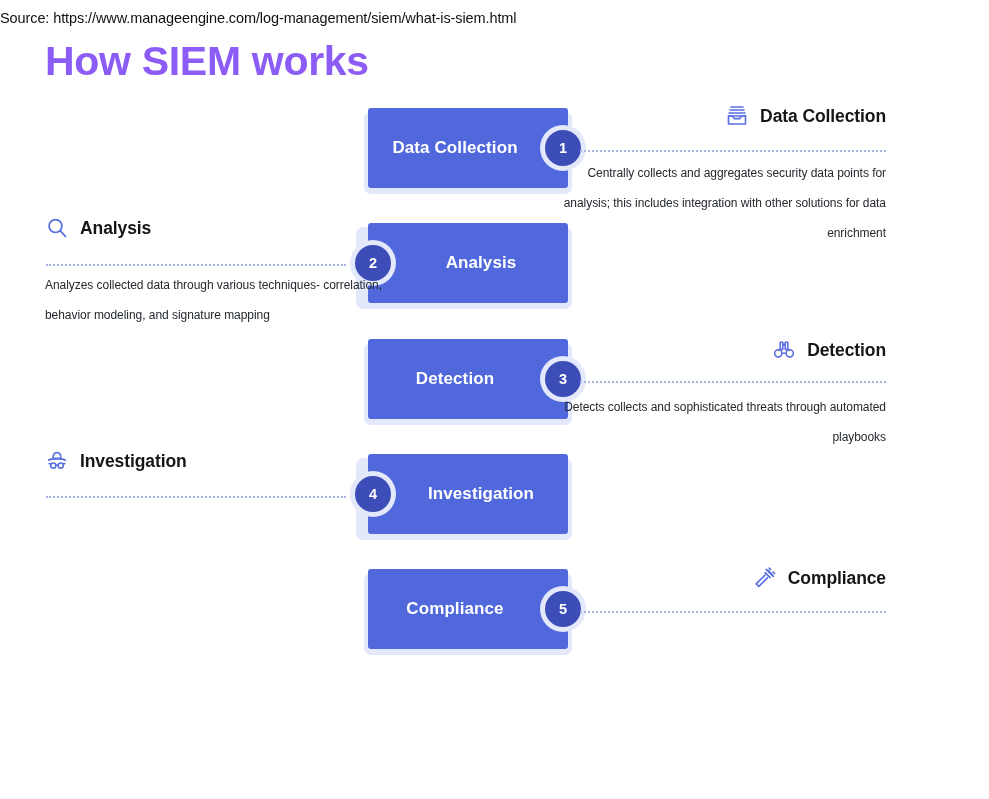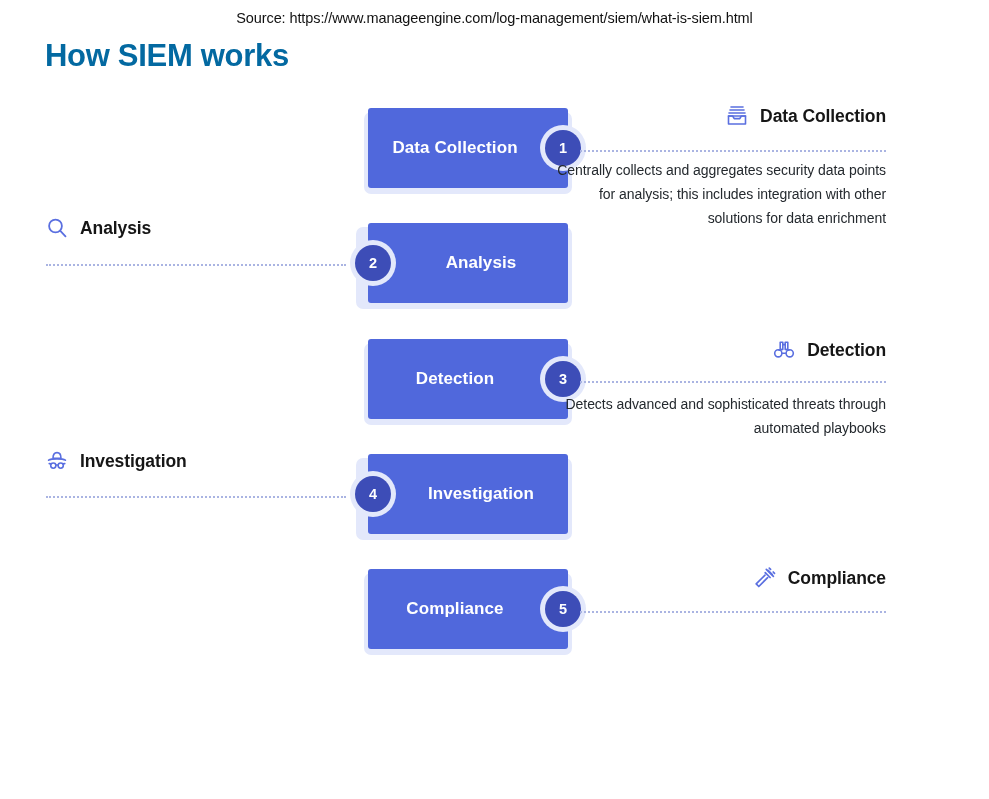--- a/index.html
+++ b/index.html
@@ -15,32 +15,31 @@
     color: #1a1a1a;
     overflow: hidden;
   }
 
   
   .source-line {
     position: absolute;
     top: 10px;
     left: 0;
     width: 989px;
-    text-align: center;
     font-size: 14.5px;
     color: #111111;
     letter-spacing: -0.1px;
   }
   .page-title {
     position: absolute;
     top: 38px;
     left: 45px;
-    font-size: 31px;
-    font-weight: bold;
-    color: #0369a1;
+    font-size: 41px;
+    font-weight: bold;
+    color: #8b5cf6;
     letter-spacing: -0.3px;
   }
 
   
   .flow {
     position: absolute;
     left: 0;
     top: 0;
     width: 989px;
     height: 799px;
@@ -137,22 +136,22 @@
   .side-icon {
     width: 24px;
     height: 24px;
     flex: 0 0 24px;
     display: block;
   }
   .side-icon svg { display: block; }
 
   .side-body {
     margin-top: 30px;
-    font-size: 14px;
-    line-height: 24px;
+    font-size: 12px;
+    line-height: 30px;
     color: #24292e;
     letter-spacing: -0.05px;
   }
 </style>
 </head>
 <body>
 
 <div class="source-line">Source: https://www.manageengine.com/log-management/siem/what-is-siem.html</div>
 <div class="page-title">How SIEM works</div>
 
@@ -195,20 +194,21 @@
   <div class="side left" style="top:216px;">
     <div class="side-head">
       <span class="side-icon">
         <svg viewBox="0 0 24 24" width="24" height="24" fill="none" stroke="#5a6fe0" stroke-width="1.8" stroke-linecap="round">
           <circle cx="10.5" cy="10" r="6.4"></circle>
           <line x1="15.3" y1="14.8" x2="20.5" y2="20.3"></line>
         </svg>
       </span>
       <span>Analysis</span>
     </div>
+    <div class="side-body">Analyzes collected data through various techniques- correlation, behavior modeling, and signature mapping</div>
   </div>
 
   <div class="step badge-right" style="top:339px;">
     <div class="backdrop"></div>
     <div class="panel">
       <span class="panel-label">Detection</span>
     </div>
     <div class="badge">3</div>
   </div>
   <div class="connector" style="left:580px; top:381px; width:306px;"></div>
@@ -222,21 +222,21 @@
           <circle cx="6.3" cy="15.3" r="3.6"></circle>
           <circle cx="17.7" cy="15.3" r="3.6"></circle>
           <line x1="10.8" y1="6.6" x2="13.2" y2="6.6"></line>
           <path d="M9.9 11.5 L7.1 12.2"></path>
           <path d="M14.1 11.5 L16.9 12.2"></path>
           <line x1="10.6" y1="15.3" x2="13.4" y2="15.3"></line>
         </svg>
       </span>
       <span>Detection</span>
     </div>
-    <div class="side-body">Detects advanced and sophisticated threats through automated playbooks</div>
+    <div class="side-body">Detects collects and sophisticated threats through automated playbooks</div>
   </div>
 
   <div class="step badge-left" style="top:454px;">
     <div class="backdrop"></div>
     <div class="panel">
       <span class="panel-label">Investigation</span>
     </div>
     <div class="badge">4</div>
   </div>
   <div class="connector" style="left:46px; top:496px; width:300px;"></div>

